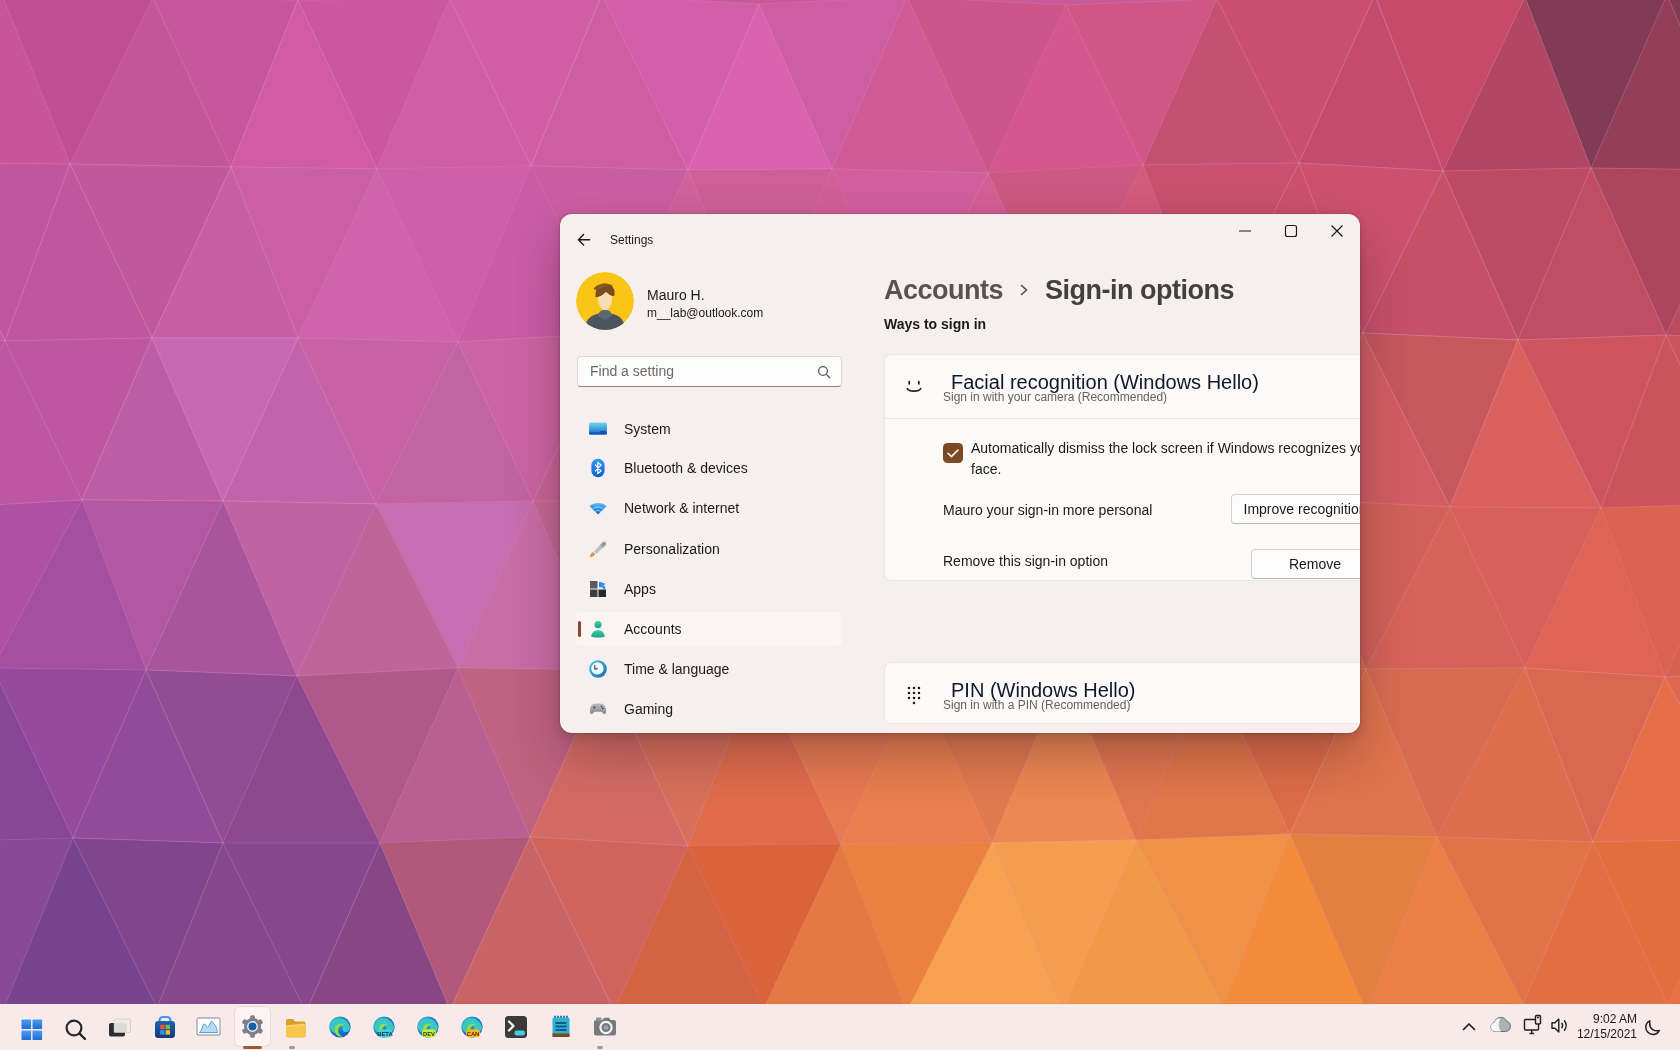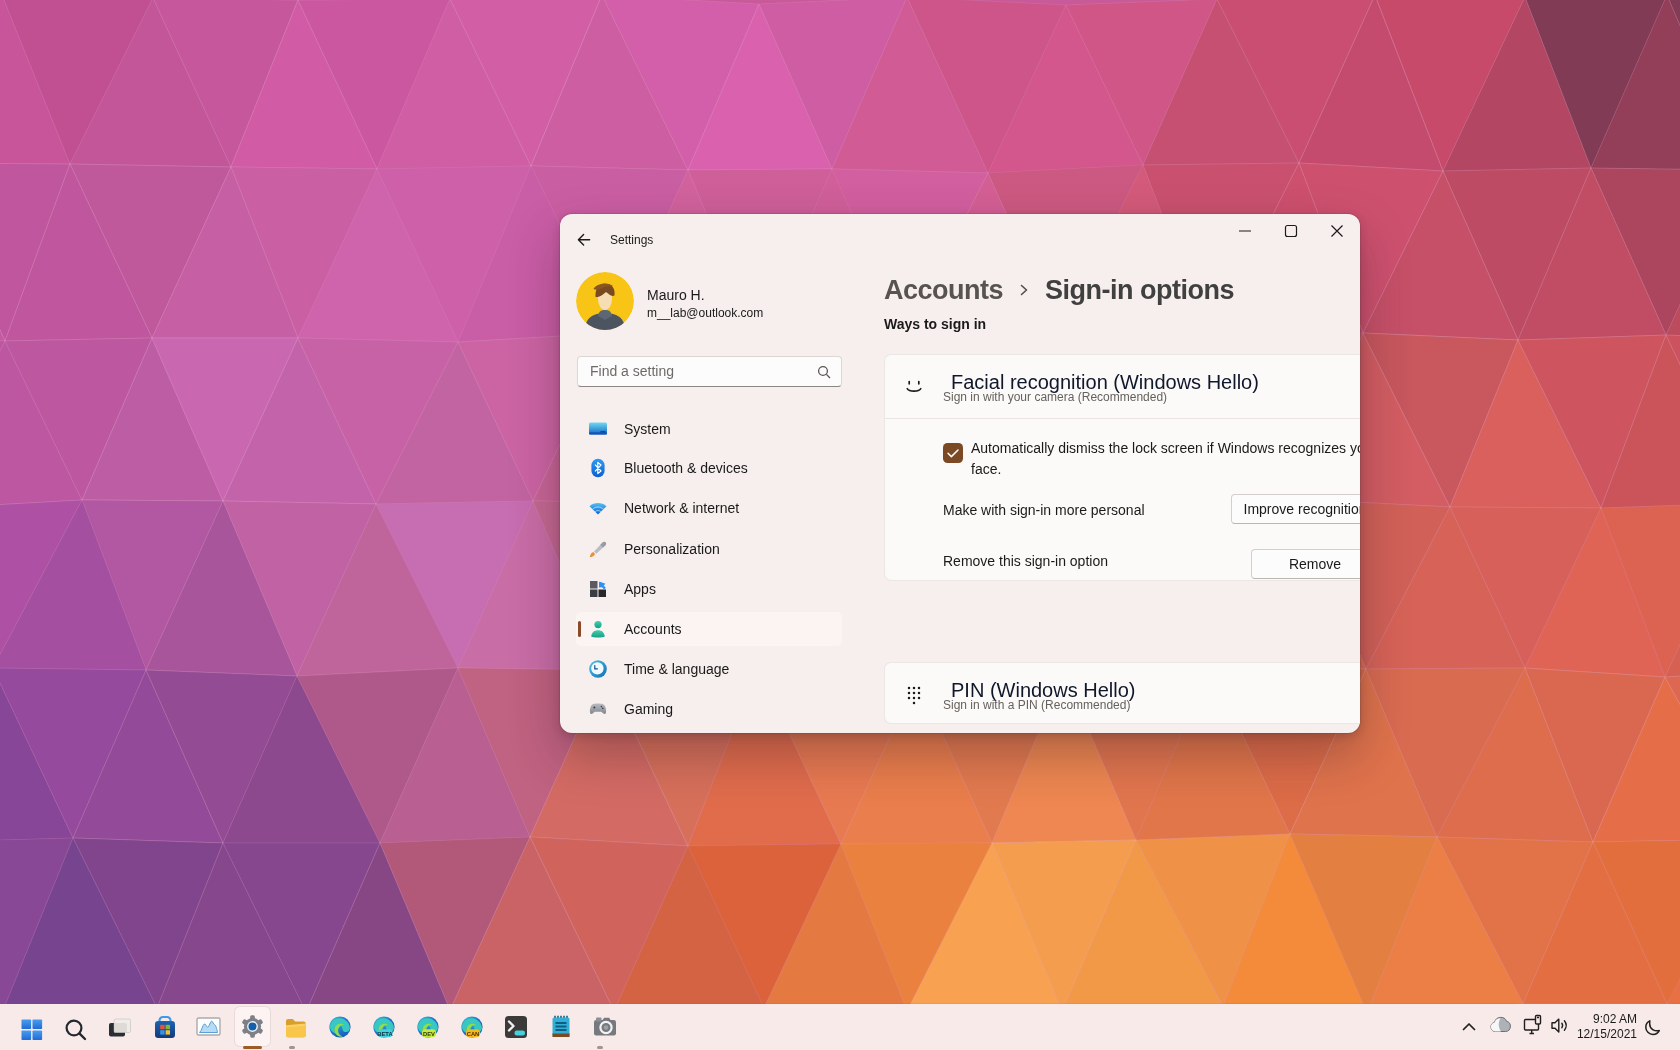--- a/index.html
+++ b/index.html
@@ -464,21 +464,21 @@
     <div class="cs" style="top:35px">Sign in with your camera (Recommended)</div>
     <svg class="chev" style="top:27px" viewBox="0 0 12 12">
           <path d="M1.5 8 6 3.5 10.5 8" stroke="#1b1b1b" stroke-width="1.4" fill="none" stroke-linecap="round" stroke-linejoin="round"></path>
         </svg>
     <div class="cdiv" style="top:63px"></div>
     <div class="chk"><svg width="20" height="20" viewBox="0 0 20 20">
             <rect width="20" height="20" rx="4.5" fill="#7b4a24"></rect>
             <path d="M5 10.2 8.4 13.6 15 7" stroke="#fff" stroke-width="1.5" fill="none" stroke-linecap="round" stroke-linejoin="round"></path>
           </svg></div>
     <div class="chklbl">Automatically dismiss the lock screen if Windows recognizes your face.</div>
-    <div class="rowlbl" style="top:147px">Make with sign-in more personal</div>
+    <div class="rowlbl" style="top:147px">Mauro your sign-in more personal</div>
     <div class="btn" style="left:346px;top:139px;width:148px">Improve recognition</div>
     <div class="rowlbl" style="top:198px">Remove this sign-in option</div>
     <div class="btn" style="left:366px;top:194px;width:128px">Remove</div>
   </div>
 
 
   <div class="card" style="top:448px;height:62px">
     <svg class="cic" style="top:20px" viewBox="0 0 24 24">
           <g fill="#1b1b1b">
             <circle cx="7" cy="5" r="1.25"></circle>

